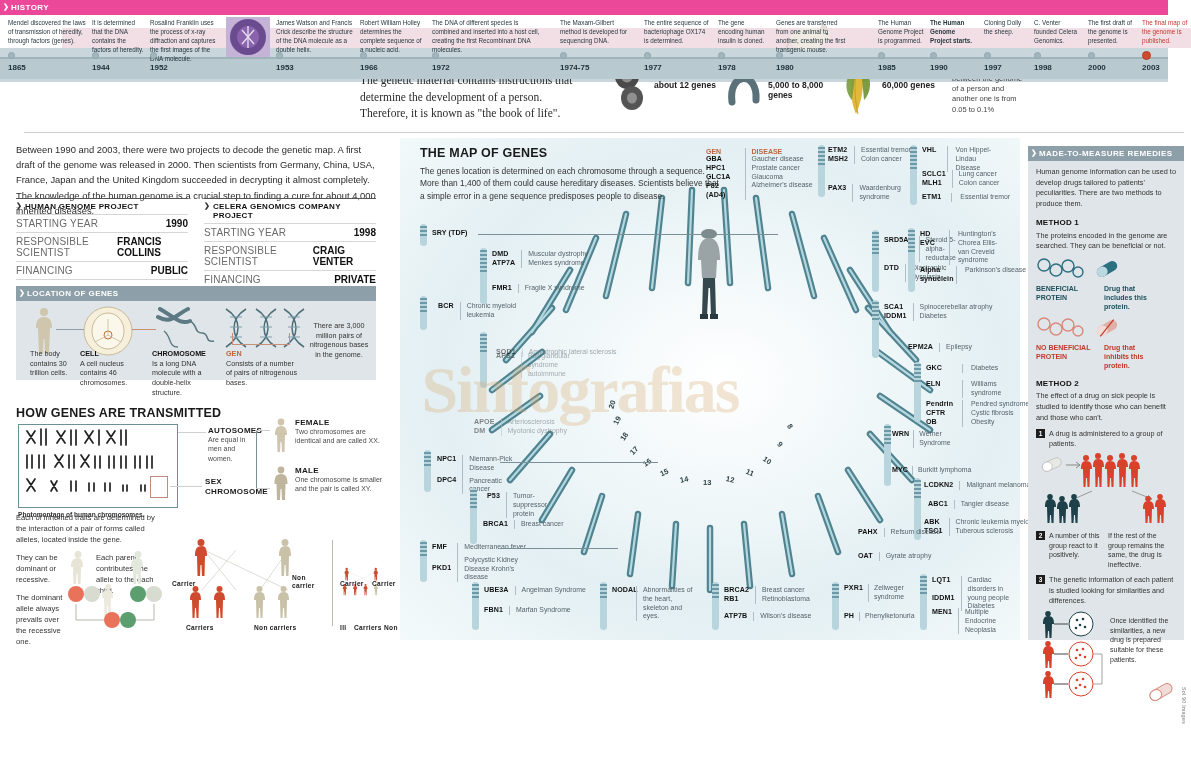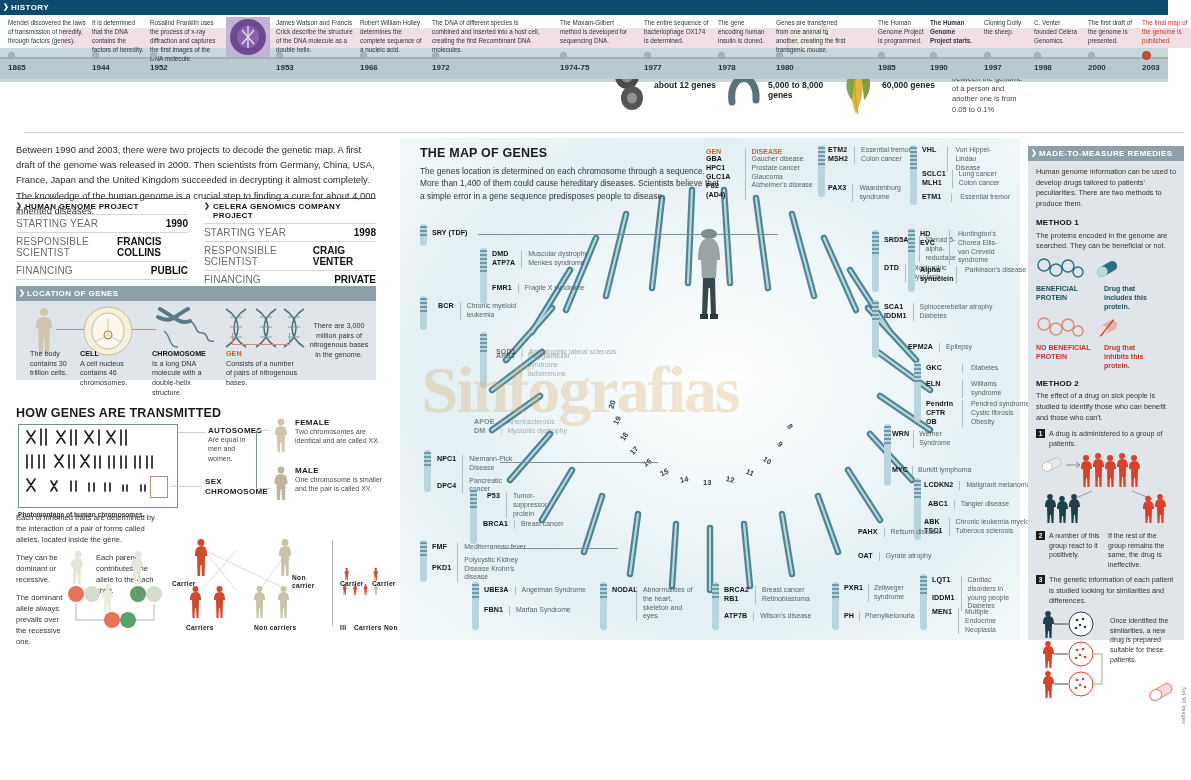--- a/index.html
+++ b/index.html
@@ -115,21 +115,21 @@
     width:9px; height:9px; background:#1d1d1d; color:#fff; font-size:6.5px;
     font-weight:bold; text-align:center; line-height:9px; flex:0 0 auto; margin-right:4px;
   }
   .rem-lab { font-size:7px; font-weight:bold; line-height:1.3; }
   .rem-lab.teal { color:#1d4f5c; }
   .rem-lab.red { color:#c0392b; }
 
   
   #hist-panel { left:16px; top:648px; width:1168px; height:82px; background:#c9d6dc; }
   .hist-head {
-    background:#0c4a6e; color:#fff; font-size:8px; font-weight:bold;
+    background:#ec4899; color:#fff; font-size:8px; font-weight:bold;
     letter-spacing:.4px; padding:3px 0 3px 11px; position:relative;
   }
   .hist-head:before { content:"\276F"; position:absolute; left:3px; top:3px; font-size:7px; }
   .hist-track { position:relative; height:64px; }
   .hist-line { position:absolute; left:0; top:42px; width:1168px; height:2px; background:#9fb3ba; }
   .hist-band { position:absolute; left:0; top:44px; width:1168px; height:20px; background:#b9c9d0; }
   .hist-item { position:absolute; top:4px; }
   .hist-txt { font-size:6.3px; line-height:1.42; color:#27383f; }
   .hist-txt.red { color:#c0392b; }
   .hist-dot {
@@ -155,20 +155,21 @@
 </head>
 <body>
 
 <div class="page">
 
   <div class="topband">
     <div class="pinkbar"></div>
   </div>
 
   <div class="header">
+    <div class="subtitle">The genetic material contains instructions that determine the development of a person. Therefore, it is known as "the book of life".</div>
 
     <div class="creatures">
 
       <div class="creature">
         <div class="cr-ico">
           <svg width="40" height="62" viewBox="0 0 40 62">
             <ellipse cx="17" cy="20" rx="12" ry="13" fill="#4a4a4a"></ellipse>
             <ellipse cx="17" cy="20" rx="6" ry="6.5" fill="#8d8d8d"></ellipse>
             <ellipse cx="22" cy="42" rx="11" ry="12" fill="#555"></ellipse>
             <ellipse cx="22" cy="42" rx="5" ry="5.5" fill="#909090"></ellipse>
@@ -640,21 +641,21 @@
   <div class="chrom" style="left:424px; top:450px; height:42px;">
       <i></i>
       <i></i>
       <i></i>
       <i></i>
     </div>
   <div class="gbox" style="left:437px; top:455px;">
     <div style="display:flex;">
       <div>
         <div class="gname">NPC1</div>
-        <div class="gname" style="margin-top:18px;">DPC4</div>
+        <div class="gname" style="margin-top:12px;">DPC4</div>
       </div>
       <div class="gsep" style="margin-left:6px; padding-left:6px; width:58px;">
         <div class="gdis" style="white-space:normal;">Niemann-Pick Disease</div>
         <div class="gdis" style="white-space:normal; margin-top:4px;">Pancreatic cancer</div>
       </div>
     </div>
   </div>
   <div class="leader" style="left:500px; top:462px; width:158px;"></div>
 
   <div class="chrom" style="left:470px; top:488px; height:56px;">

